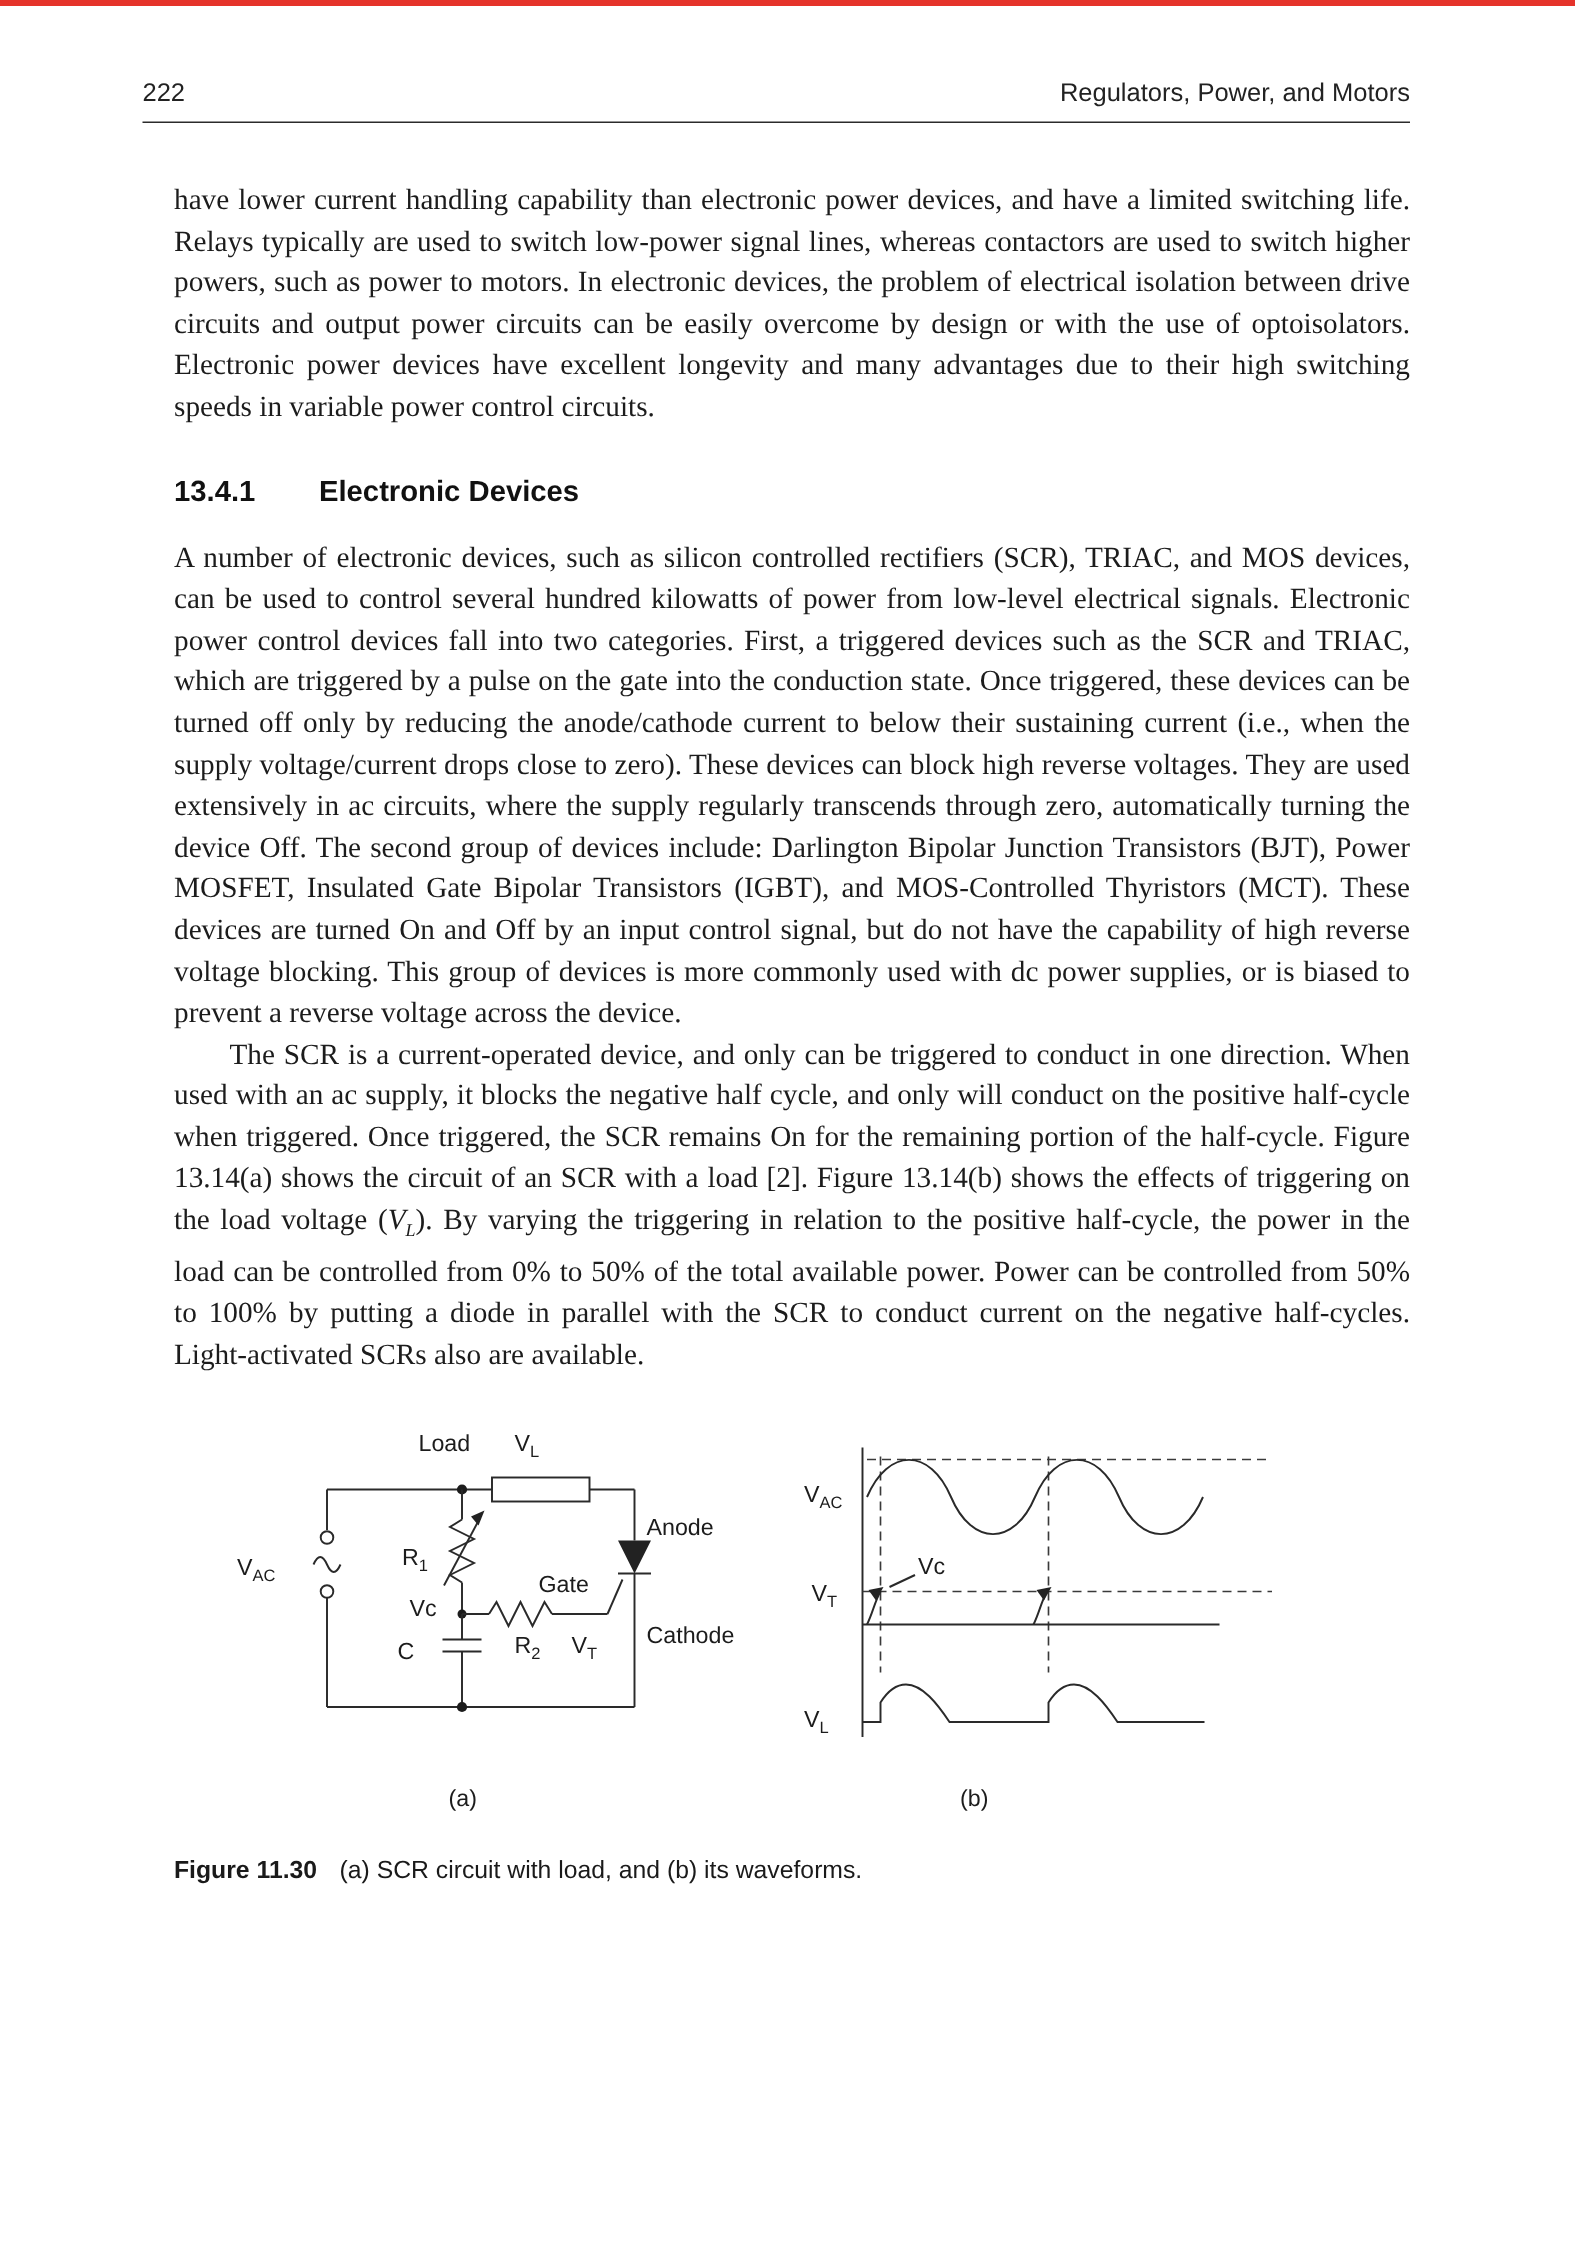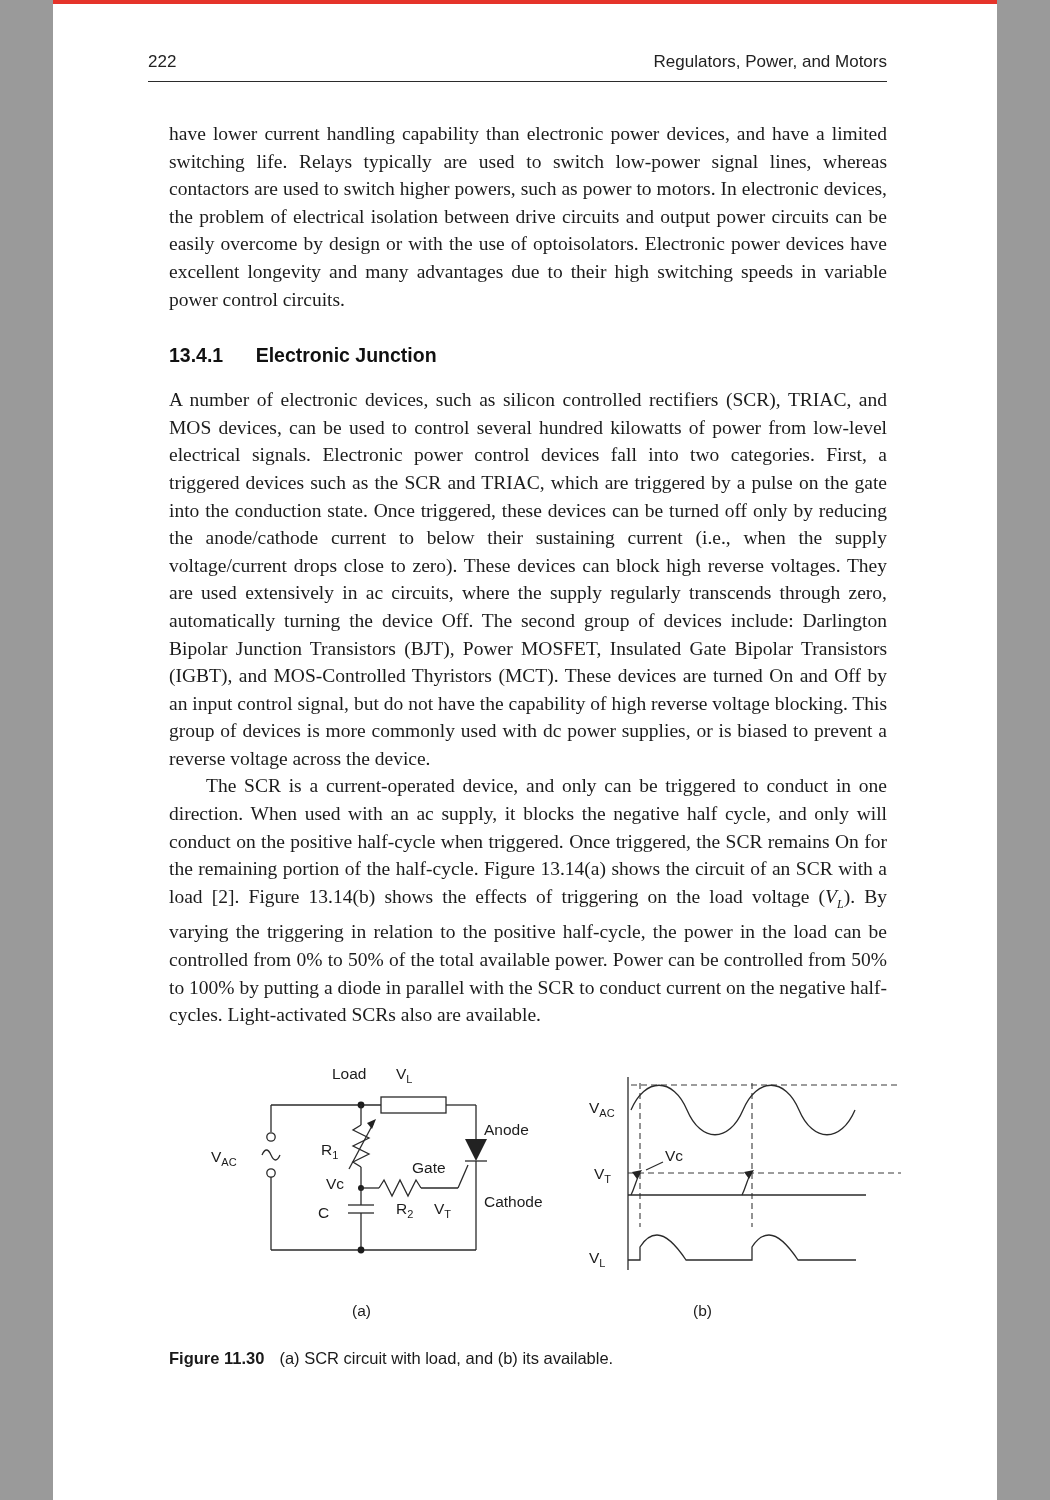--- a/index.html
+++ b/index.html
@@ -1,18 +1,18 @@
 <!DOCTYPE html>
 <html><head>
 <meta charset="utf-8">
 <style>
   html,body { margin:0; padding:0; background:#9a9a9a; }
   .page {
     position:relative;
-    width:944px; height:1500px;
+    width:1050px; height:1500px;
     margin:0 auto;
     background:#ffffff;
     font-family:"Liberation Serif", serif;
     color:#1c1c1c;
     box-sizing:border-box;
     overflow:hidden;
   }
   .top-edge {
     position:absolute; top:0; left:0; right:0; height:4px;
     background:#e5332a;
@@ -33,21 +33,21 @@
     text-align:justify; margin:0;
   }
   p.body-text.indent { text-indent:37px; }
   .var { font-style:italic; }
   .var sub { font-size:12px; }
   h2.section-heading {
     font-family:"Liberation Sans", sans-serif;
     font-size:19.5px; font-weight:700; color:#111;
     margin:31px 0 19px 0;
   }
-  .section-number { margin-right:27px; }
+  .section-number { margin-right:37px; }
   .figure-block { margin:26px 0 0 -3px; }
   .fig-label {
     font-family:"Liberation Sans", sans-serif;
     font-size:15.5px; fill:#1c1c1c;
   }
   .fig-label .sub { font-size:11px; }
   .wire { stroke:#2a2a2a; stroke-width:1.3; fill:none; }
   .dashed { stroke:#3a3a3a; stroke-width:1.1; fill:none; stroke-dasharray:6 4; }
   .solidfill { fill:#222; stroke:none; }
   .node { fill:#1c1c1c; stroke:none; }
@@ -69,21 +69,21 @@
     <span>Regulators, Power, and Motors</span>
   </header>
   <hr class="header-rule">
 
   <main class="content">
 
     <p class="body-text">have lower current handling capability than electronic power devices, and have a limited switching life. Relays typically are used to switch low-power signal lines, whereas contactors are used to switch higher powers, such as power to motors. In electronic devices, the problem of electrical isolation between drive circuits and output power circuits can be easily overcome by design or with the use of optoisolators. Electronic power devices have excellent longevity and many advantages due to their high switching speeds in variable power control circuits.</p>
 
     <h2 class="section-heading">
       <span class="section-number">13.4.1</span>
-      <span>Electronic Junction</span>
+      <span>Electronic Devices</span>
     </h2>
 
     <p class="body-text">A number of electronic devices, such as silicon controlled rectifiers (SCR), TRIAC, and MOS devices, can be used to control several hundred kilowatts of power from low-level electrical signals. Electronic power control devices fall into two categories. First, a triggered devices such as the SCR and TRIAC, which are triggered by a pulse on the gate into the conduction state. Once triggered, these devices can be turned off only by reducing the anode/cathode current to below their sustaining current (i.e., when the supply voltage/current drops close to zero). These devices can block high reverse voltages. They are used extensively in ac circuits, where the supply regularly transcends through zero, automatically turning the device Off. The second group of devices include: Darlington Bipolar Junction Transistors (BJT), Power MOSFET, Insulated Gate Bipolar Transistors (IGBT), and MOS-Controlled Thyristors (MCT). These devices are turned On and Off by an input control signal, but do not have the capability of high reverse voltage blocking. This group of devices is more commonly used with dc power supplies, or is biased to prevent a reverse voltage across the device.</p>
 
     <p class="body-text indent"><span>The SCR is a current-operated device, and only can be triggered to conduct in one direction. When used with an ac supply, it blocks the negative half cycle, and only will conduct on the positive half-cycle when triggered. Once triggered, the SCR remains On for the remaining portion of the half-cycle. Figure 13.14(a) shows the circuit of an SCR with a load [2]. Figure 13.14(b) shows the effects of triggering on the load voltage (</span><span class="var"><span>V</span><sub>L</sub></span><span>). By varying the triggering in relation to the positive half-cycle, the power in the load can be controlled from 0% to 50% of the total available power. Power can be controlled from 50% to 100% by putting a diode in parallel with the SCR to conduct current on the negative half-cycles. Light-activated SCRs also are available.</span></p>
 
     <div class="figure-block">
       <svg width="780" height="280" viewBox="0 0 780 280">
 
         <g>
@@ -161,17 +161,17 @@
 
           <path class="wire" d="M 462 205 H 474 L 474 192 C 479 184 485 180 491 180 C 502 180 512 193 520 205 H 586 L 586 192 C 591 184 597 180 603 180 C 614 180 624 193 632 205 H 690"></path>
           <text class="fig-label" x="423" y="208"><tspan>V</tspan><tspan class="sub" dy="4">L</tspan></text>
 
           <text class="fig-label" x="527" y="261">(b)</text>
         </g>
       </svg>
     </div>
 
     <p class="caption">
-      <b>Figure 11.30</b><span>(a) SCR circuit with load, and (b) its available.</span>
+      <b>Figure 11.30</b><span>(a) SCR circuit with load, and (b) its waveforms.</span>
     </p>
 
   </main>
 </div>
 
 </body></html>

